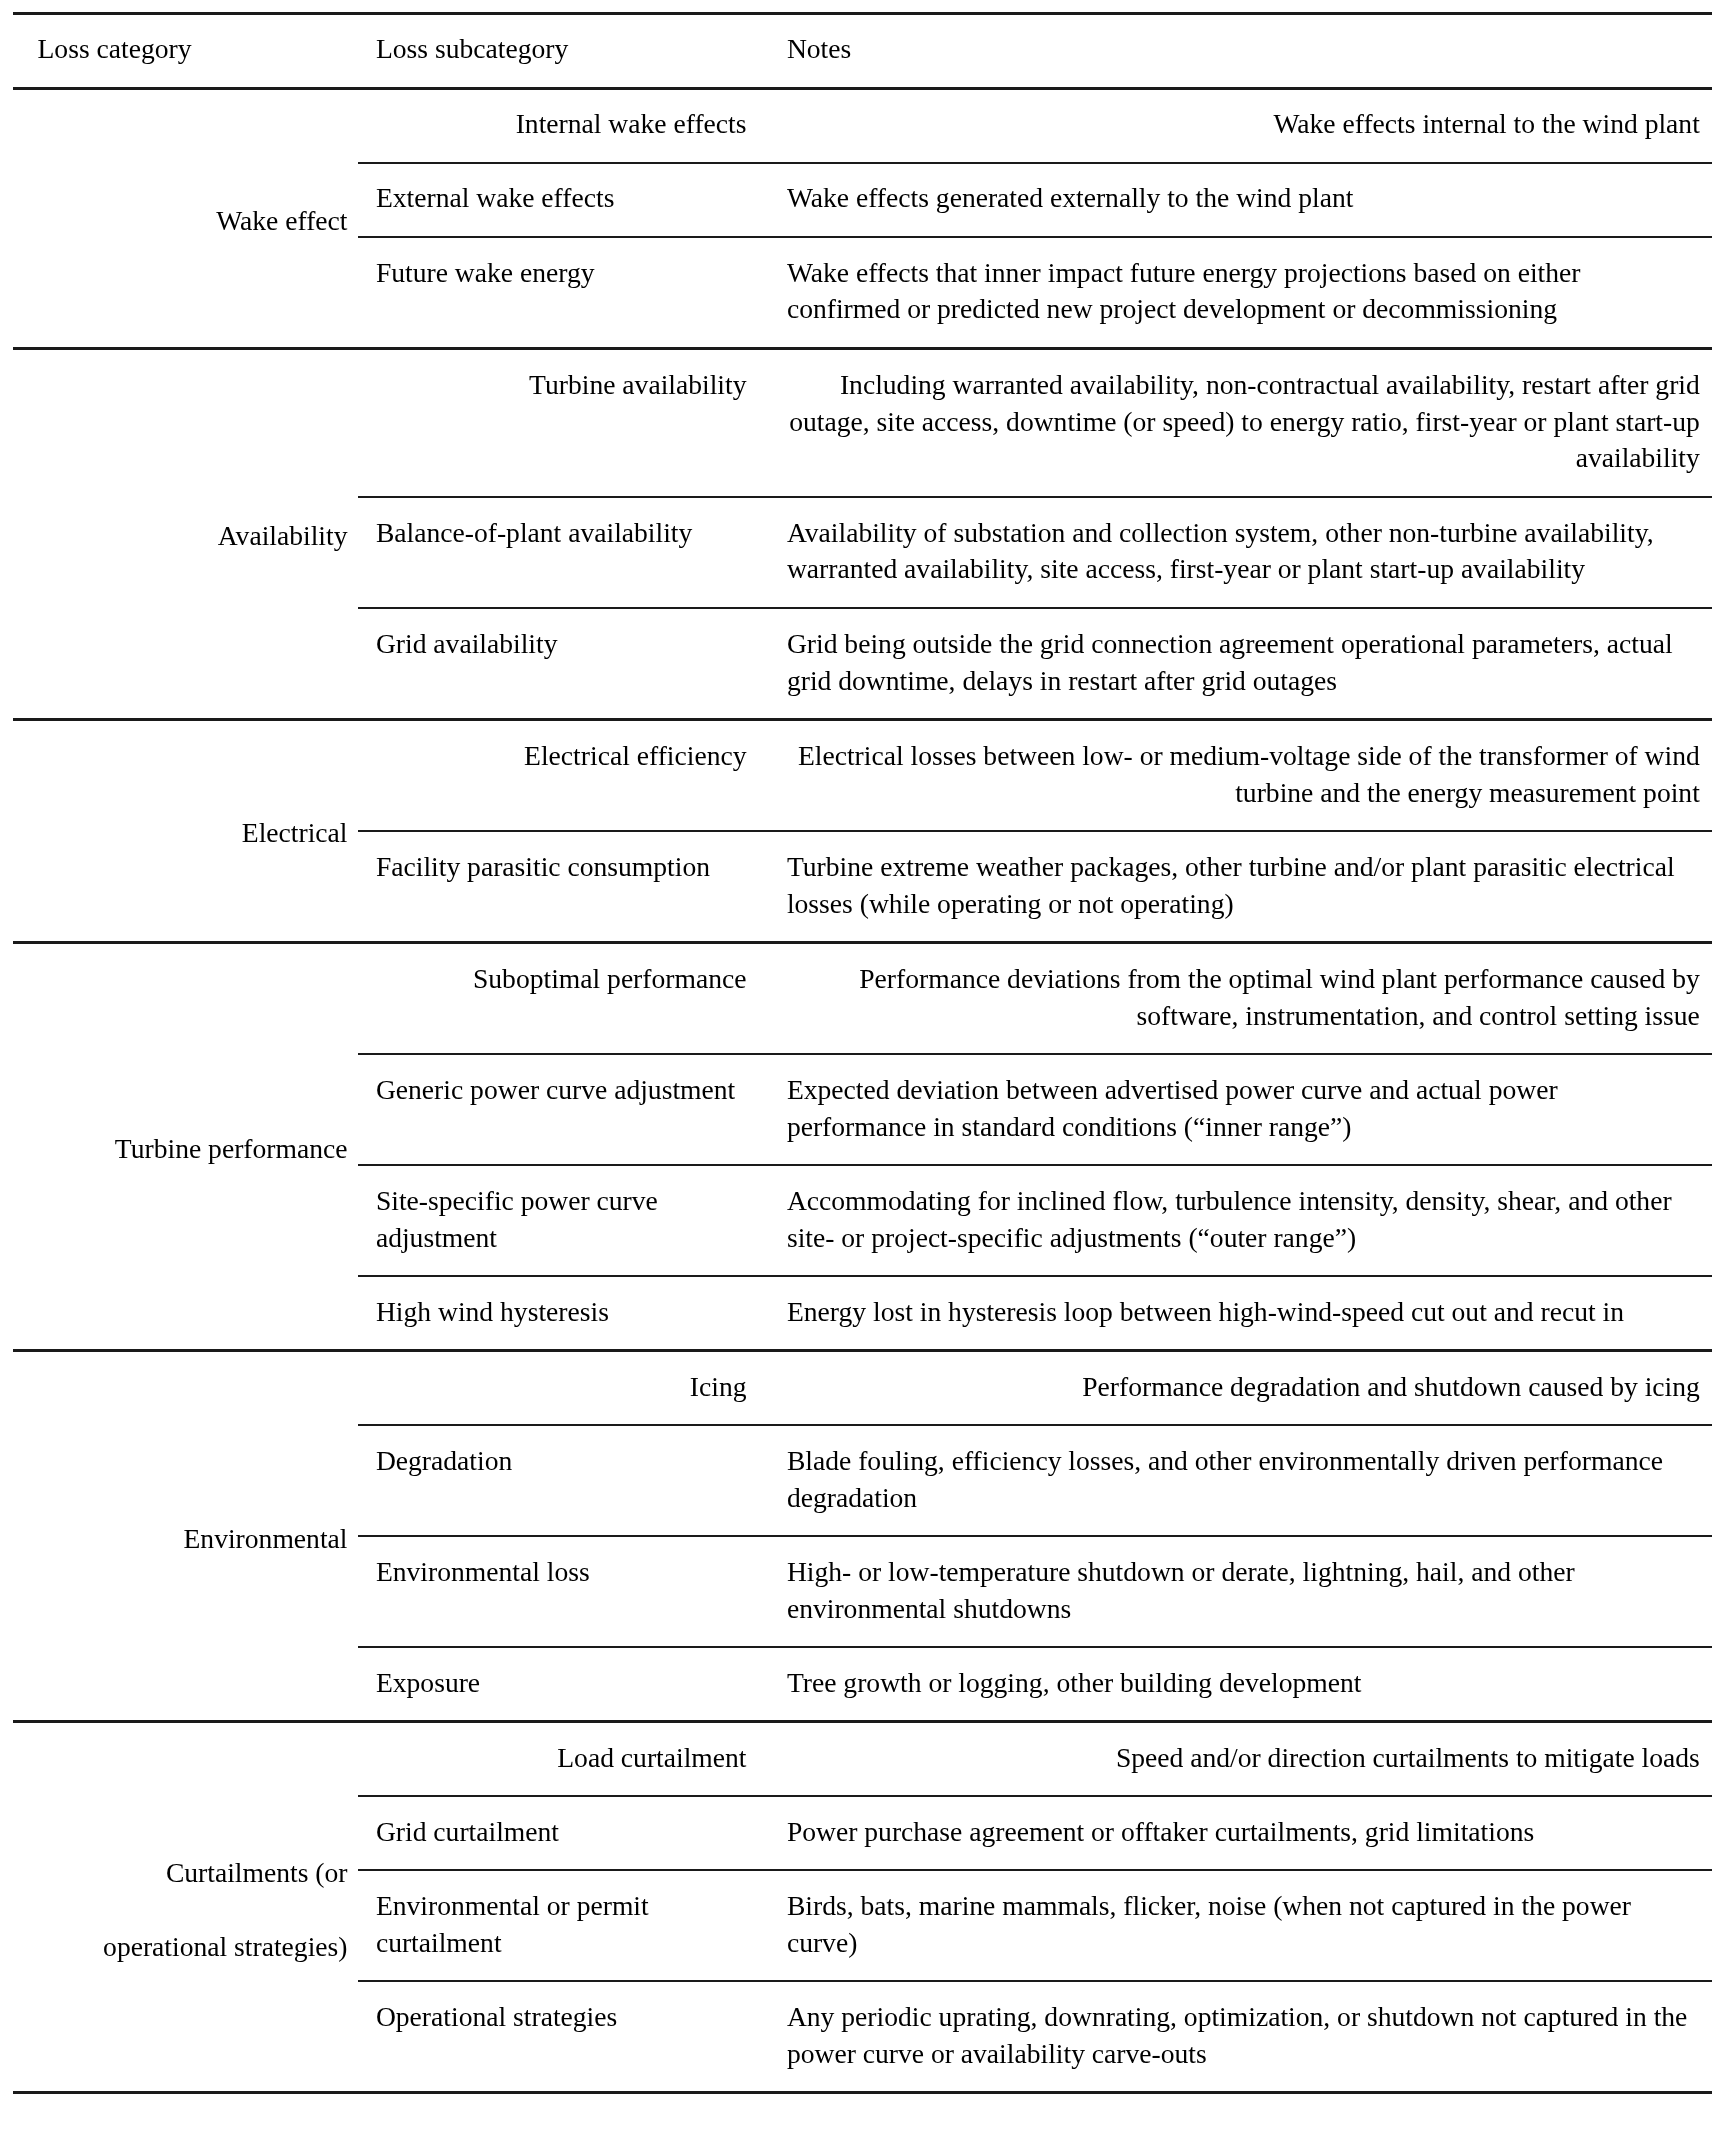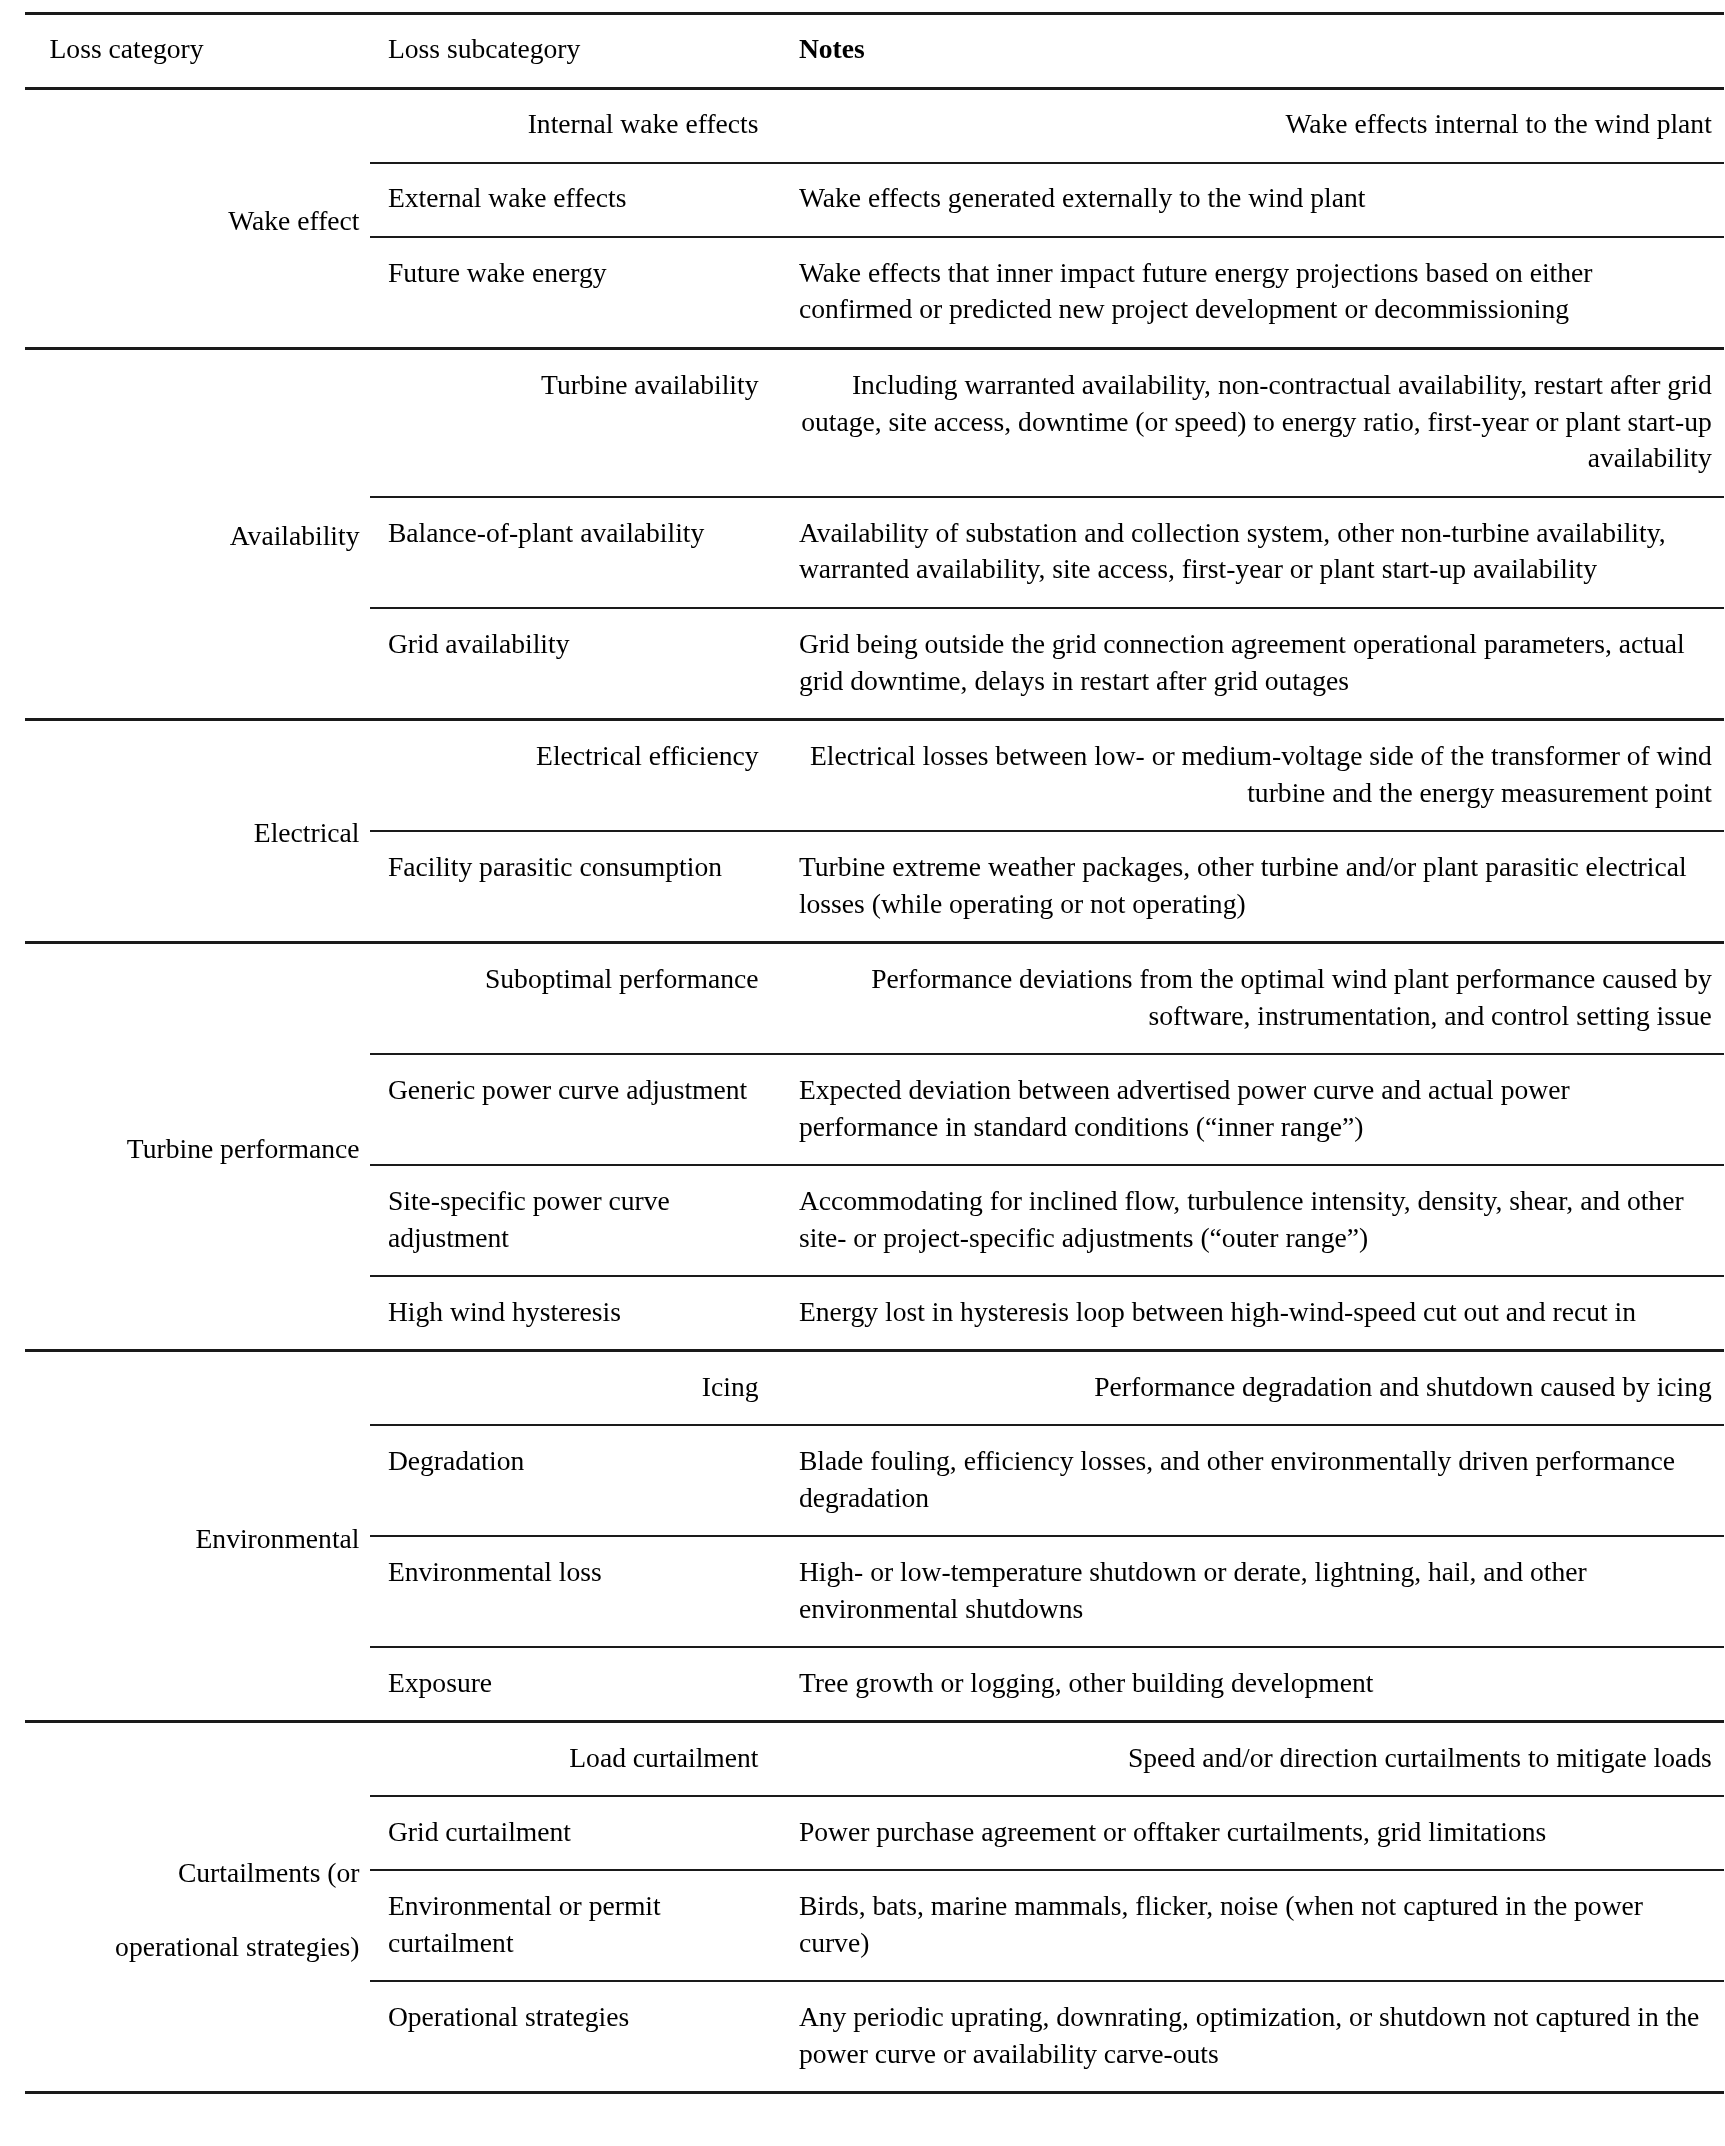--- a/index.html
+++ b/index.html
@@ -12,21 +12,20 @@
     height: 2147px;
     font-family: "Liberation Serif", "DejaVu Serif", serif;
     color: #000000;
     overflow: hidden;
   }
 
   .table-wrap {
     box-sizing: border-box;
     width: 1537px;
     padding: 11.7px 14px 0 12.5px;
-    margin-left: 12px;
   }
 
   table.loss-table {
     width: 1699px;
     border-collapse: collapse;
     table-layout: fixed;
     font-size: 27.6px;
     line-height: 1.34;
   }
 
@@ -65,21 +64,21 @@
     text-align: left;
     font-weight: normal;
     padding: 0;
   }
 
   th.hd {
     padding: 16.7px 15px 18.4px 25px;
     font-size: 27.6px;
   }
   th.hd.sub  { padding-left: 18.4px; }
-  th.hd.note { padding-left: 18.4px; font-weight: bold; }
+  th.hd.note { padding-left: 18.4px; }
 
   td.cat {
     padding: 6px 10px 0 25px;
     vertical-align: middle;
   }
   td.sub {
     padding: 16.7px 22px 18.4px 18.4px;
   }
   td.note {
     padding: 16.7px 11.7px 18.4px 18.4px;

